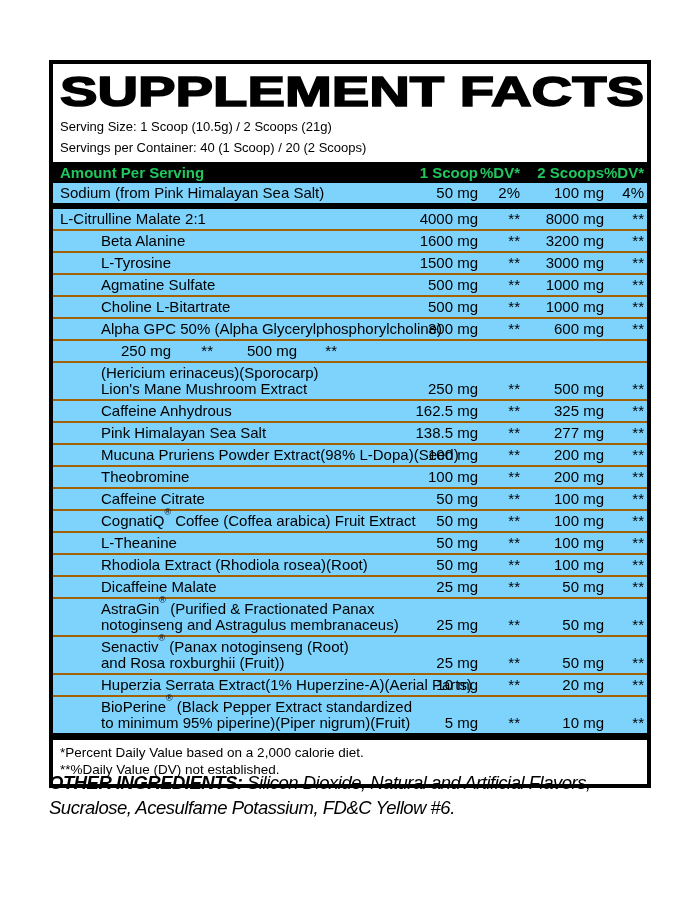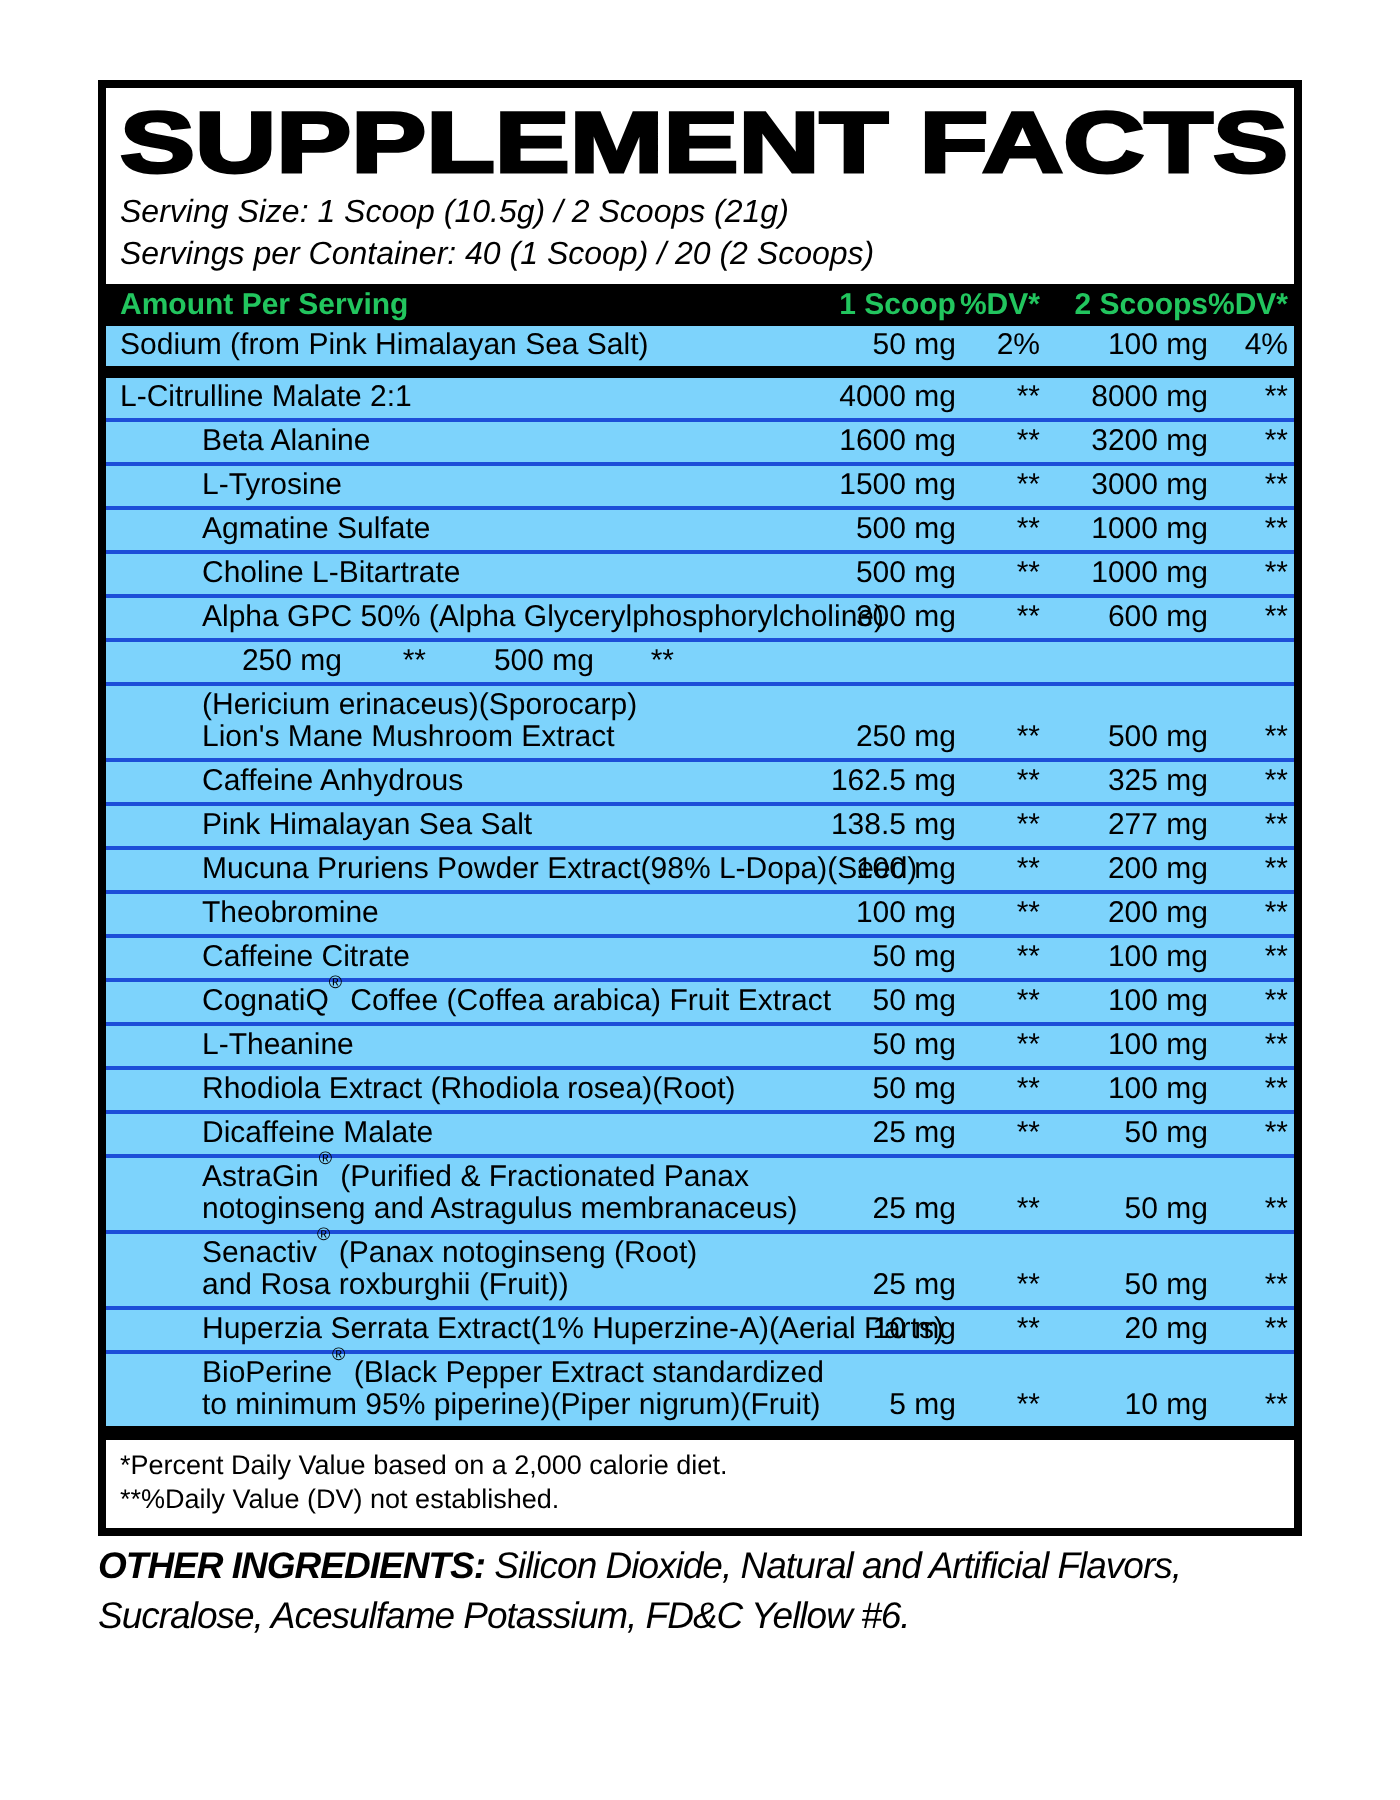--- a/index.html
+++ b/index.html
@@ -2,37 +2,37 @@
 <html><head>
 <meta charset="utf-8">
 <style>
   * { margin:0; padding:0; box-sizing:border-box; }
   html,body { background:#fff; }
   .page {
     position:relative; width:700px; height:900px; background:#ffffff;
     font-family:"Liberation Sans", sans-serif; color:#000;
   }
   .sf-box {
-    position:absolute; left:49px; top:40px; width:602px;
+    position:absolute; left:49px; top:60px; width:602px;
     border:4px solid #000; background:#fff;
   }
   .sf-title-wrap { padding:5px 5px 2px 5px; }
   .sf-title-wrap svg { display:block; }
-  .serving-line { font-size:16px; line-height:21px; padding:0 7px;font-style:italic; }
+  .serving-line { font-size:13px; line-height:21px; padding:0 7px; }
   .hdr-bar {
     margin-top:4px; background:#000; color:#22c55e; font-weight:bold;
     font-size:15px; display:flex; align-items:center;
     height:21px; padding:0 3px 0 7px;
   }
   .row {
     display:flex; align-items:flex-end;
     font-size:15px; line-height:16px; padding:2px 3px 2px 7px;
     background:#7dd3fc;
   }
-  .rows .row + .row { border-top:2px solid #1d4ed8;padding-left:48px; }
+  .rows .row + .row { border-top:2px solid #a16207;padding-left:48px; }
   .c-name { flex:1 1 auto; text-align:left; white-space:nowrap; min-width:0; }
   .c-a1 { flex:0 0 70px; text-align:right; white-space:nowrap; }
   .c-d1 { flex:0 0 42px; text-align:right; white-space:nowrap; }
   .c-a2 { flex:0 0 84px; text-align:right; white-space:nowrap; }
   .c-d2 { flex:0 0 40px; text-align:right; white-space:nowrap; }
   .hdr-bar .c-name { font-weight:bold; }
   .bar-thick { height:6px; background:#000; }
   .bar-thick2 { height:7px; background:#000; }
   sup.reg { font-size:9px; position:relative; top:-5px; line-height:0; }
   .footnotes { padding:4px 7px 6px 7px; font-size:13.5px; line-height:17px; }

